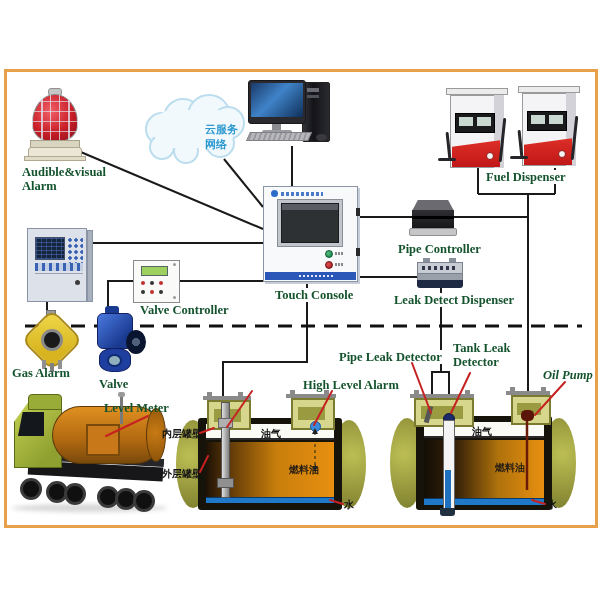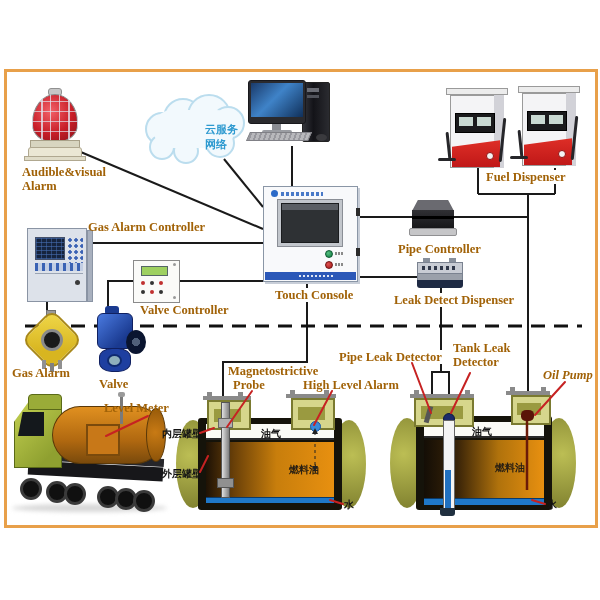--- a/index.html
+++ b/index.html
@@ -1,19 +1,19 @@
 <!DOCTYPE html>
 <html><head>
 <meta charset="utf-8">
 <style>
   html,body{margin:0;padding:0;background:#fff;}
   #canvas{position:relative;width:600px;height:600px;background:#fff;overflow:hidden;
           font-family:"Liberation Serif",serif;}
   .abs{position:absolute;}
-  .lbl{position:absolute;font:700 12.5px "Liberation Serif",serif;color:#a16207;
+  .lbl{position:absolute;font:700 12.5px "Liberation Serif",serif;color:#14532d;
        white-space:nowrap;z-index:5;line-height:14px;}
   .lbl-cn{position:absolute;font:700 10px "DejaVu Sans",sans-serif;color:#141414;
        white-space:nowrap;z-index:5;}
   .bgw{background:#fff;padding:0 2px;}
   svg{position:absolute;left:0;top:0;pointer-events:none;}
   #wires{z-index:1;} #pointers{z-index:6;}
   .dev{position:absolute;z-index:2;box-sizing:border-box;}
   .dev *{box-sizing:border-box;position:absolute;}
   .z3{z-index:3;} .z4{z-index:4;}
 </style>
@@ -122,21 +122,20 @@
   <div class="dev" style="left:27px;top:228px;width:66px;height:74px;">
     <div style="left:0;top:0;width:60px;height:74px;background:#DDE2EA;border:1px solid #8A94A4;"></div>
     <div style="left:60px;top:2px;width:6px;height:72px;background:#A8B0BE;border:1px solid #8A94A4;"></div>
     <div style="left:8px;top:9px;width:30px;height:23px;background:#16243E;border:1px solid #44506A;
          background-image:repeating-linear-gradient(0deg,rgba(70,110,180,.6) 0 1px,transparent 1px 4px),repeating-linear-gradient(90deg,rgba(70,110,180,.5) 0 1px,transparent 1px 5px);"></div>
     <div style="left:40px;top:9px;width:16px;height:26px;background-image:radial-gradient(circle,#3A62B4 1.5px,transparent 2px);background-size:6px 6px;"></div>
     <div style="left:8px;top:35px;width:48px;height:8px;background:#C2CEE4;background-image:repeating-linear-gradient(90deg,#3A62B4 0 3px,transparent 3px 7px);"></div>
     <div style="left:8px;top:45px;width:48px;height:1px;background:#9AA4B4;"></div>
     <div style="left:48px;top:52px;width:5px;height:5px;border-radius:50%;background:#3A3A3A;"></div>
   </div>
-  <div class="lbl" style="left:88px;top:220px;">Gas Alarm Controller</div>
 
   <div class="dev" style="left:133px;top:260px;width:47px;height:43px;">
     <div style="left:0;top:0;width:47px;height:43px;background:#FAFAF8;border:1px solid #8A8A8A;"></div>
     <div style="left:8px;top:6px;width:27px;height:10px;background:#9ED060;border:1px solid #566;"></div>
     <div style="left:8px;top:21px;width:4px;height:4px;border-radius:50%;background:#C03030;"></div>
     <div style="left:17px;top:21px;width:4px;height:4px;border-radius:50%;background:#333;"></div>
     <div style="left:26px;top:21px;width:4px;height:4px;border-radius:50%;background:#C03030;"></div>
     <div style="left:8px;top:30px;width:4px;height:4px;border-radius:50%;background:#333;"></div>
     <div style="left:17px;top:30px;width:4px;height:4px;border-radius:50%;background:#C03030;"></div>
     <div style="left:26px;top:30px;width:4px;height:4px;border-radius:50%;background:#333;"></div>
@@ -284,24 +283,20 @@
 
   <div class="lbl-cn" style="left:162px;top:427px;">内层罐壁</div>
   <div class="lbl-cn" style="left:162px;top:467px;">外层罐壁</div>
   <div class="lbl-cn" style="left:261px;top:427px;">油气</div>
   <div class="lbl-cn" style="left:289px;top:463px;color:#2A2013;">燃料油</div>
   <div class="lbl-cn" style="left:344px;top:498px;">水</div>
   <div class="lbl-cn" style="left:472px;top:425px;">油气</div>
   <div class="lbl-cn" style="left:495px;top:461px;color:#2A2013;">燃料油</div>
   <div class="lbl-cn" style="left:547px;top:498px;">水</div>
 
-  <div class="lbl" style="left:228px;top:364px;">
-    <div>Magnetostrictive</div>
-    <div style="padding-left:5px;">Probe</div>
-  </div>
   <div class="lbl" style="left:303px;top:378px;">High Level Alarm</div>
   <div class="lbl bgw" style="left:451px;top:341px;">
     <div>Tank Leak</div>
     <div>Detector</div>
   </div>
   <div class="lbl bgw" style="left:337px;top:350px;">Pipe Leak Detector</div>
   <div class="lbl" style="left:543px;top:368px;font-style:italic;">Oil Pump</div>
 
   <svg id="pointers" width="600" height="600">
     <g stroke="#C62222" stroke-width="2" stroke-linecap="round" fill="none">

